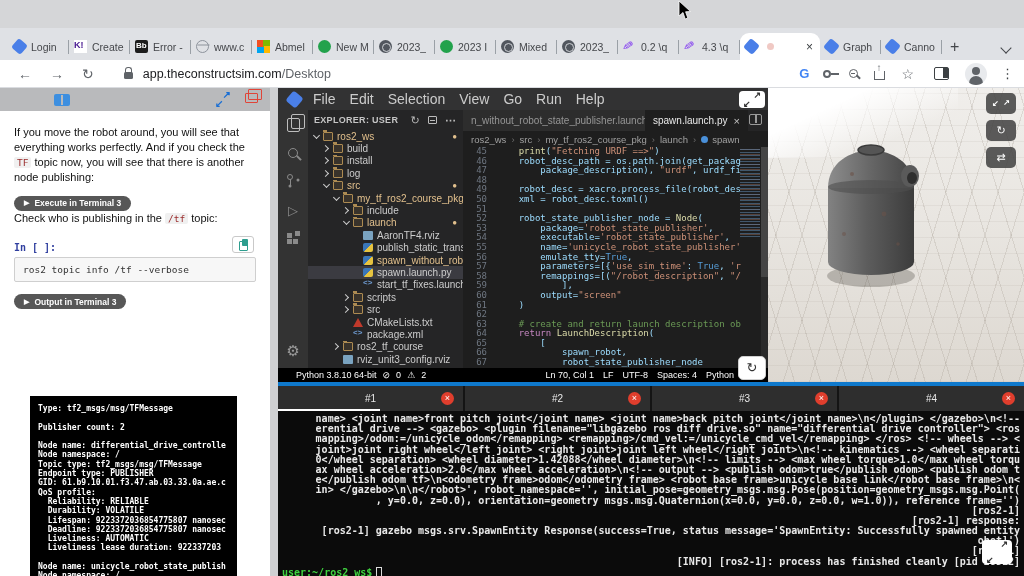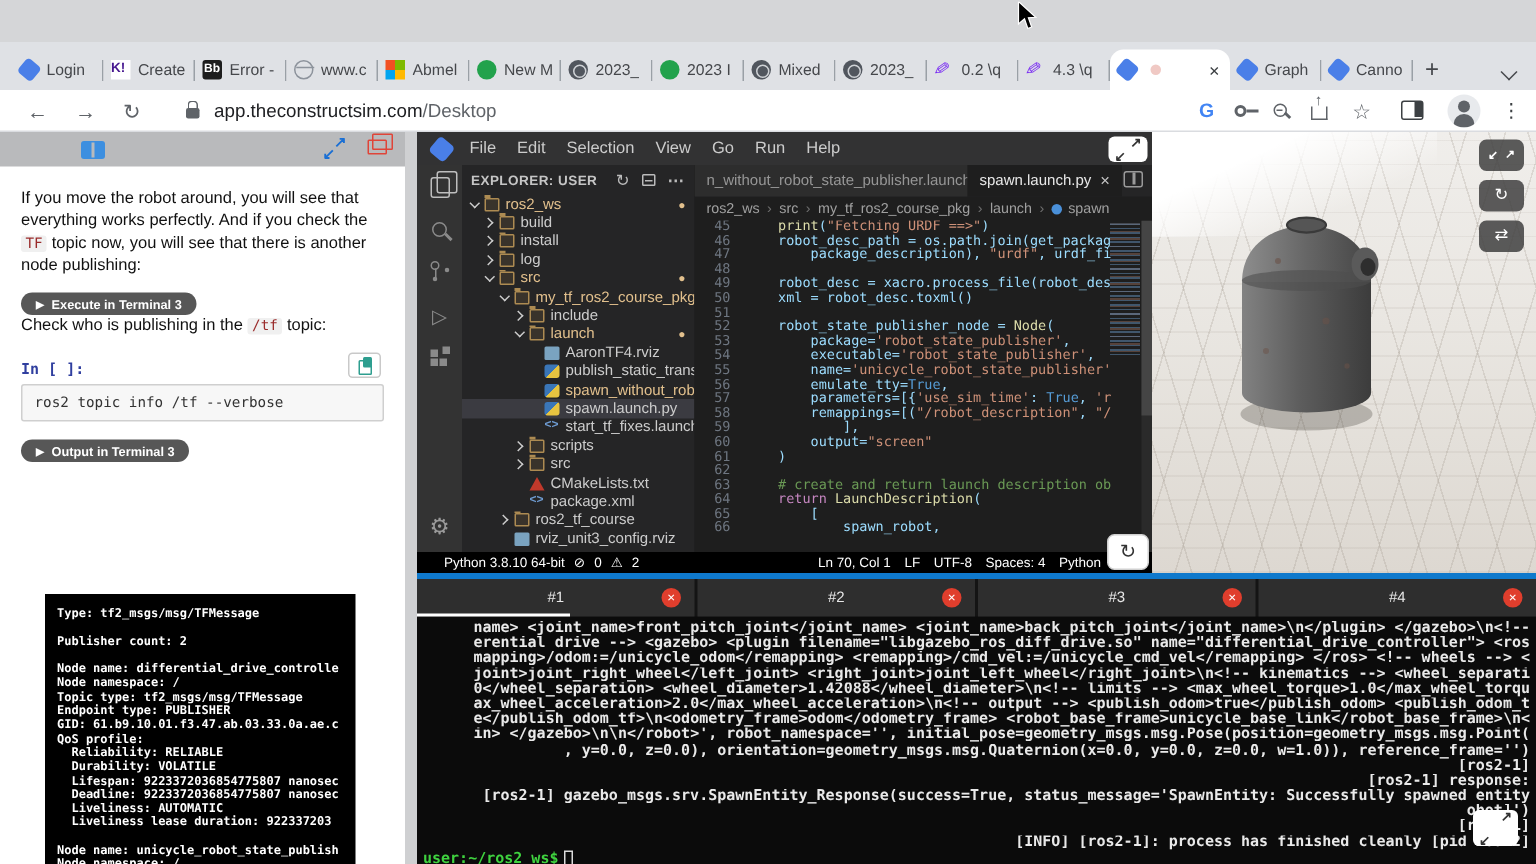--- a/index.html
+++ b/index.html
@@ -82,21 +82,21 @@
   .copy-btn::before{content:"";position:absolute;left:6px;top:4px;width:7px;height:8px;border:1.5px solid #2e9e8f;border-radius:1px;}
   .copy-btn::after{content:"";position:absolute;left:9px;top:2px;width:6px;height:7px;background:#2e9e8f;border-radius:1px;}
   .code-cell{border:1px solid #cfcfcf;background:#f7f7f7;border-radius:2px;padding:6px 8px;font-size:9.5px;color:#333;margin-bottom:12px;}
   #nb-output{position:absolute;left:30px;top:308px;width:207px;height:268px;background:#000;padding:8px 8px;overflow:hidden;}
   .outl{font-family:"DejaVu Sans Mono",monospace;font-size:8px;font-weight:bold;line-height:9.3px;height:9.3px;color:#fff;white-space:pre;overflow:hidden;}
 
   
   #ide{position:absolute;left:278px;top:88px;width:490px;height:294px;background:#1e1e1e;}
   #ide-menubar{height:22px;background:#323233;display:flex;align-items:center;color:#cccccc;}
   .ide-logo{width:13px;height:13px;background:#4a7fe8;border-radius:3px;transform:rotate(40deg);margin:0 12px 0 10px;flex:0 0 13px;}
-  .menu-item{font-size:11px;margin-right:14px;}
+  .menu-item{font-size:14px;margin-right:14px;}
   .ide-expand{position:absolute;right:3px;top:3px;width:26px;height:17px;background:#fff;border-radius:4px;z-index:5;}
   .ide-expand i,.term-expand i{position:absolute;font-style:normal;font-size:9px;color:#333;font-weight:bold;}
   .ide-expand i:first-child,.term-expand i:first-child{right:4px;top:-1px;}
   .ide-expand i:last-child,.term-expand i:last-child{left:4px;bottom:-1px;}
   #ide-main{display:flex;height:258px;}
   #activity-bar{width:30px;background:#333333;display:flex;flex-direction:column;align-items:center;padding-top:8px;position:relative;}
   .act-ic{margin-bottom:16px;opacity:.85;}
   .files-ic{width:13px;height:14px;border:1.6px solid #d7d7d7;border-radius:2px;position:relative;background:#333;}
   .files-ic::before{content:"";position:absolute;left:3px;top:-5px;width:12px;height:13px;border:1.6px solid #d7d7d7;border-radius:2px;}
   .search-ic{width:10px;height:10px;border:1.7px solid #9a9a9a;border-radius:50%;position:relative;}
@@ -585,20 +585,21 @@
             <div class="cl"><span class="ln">57</span><span class="ct">        parameters=[{<span class="tok-str">'use_sim_time'</span>: <span class="tok-bool">True</span>, <span class="tok-str">'r</span></span></div>
             <div class="cl"><span class="ln">58</span><span class="ct">        remappings=[(<span class="tok-str">"/robot_description"</span>, <span class="tok-str">"/</span></span></div>
             <div class="cl"><span class="ln">59</span><span class="ct">            ],</span></div>
             <div class="cl"><span class="ln">60</span><span class="ct">        output=<span class="tok-str">"screen"</span></span></div>
             <div class="cl"><span class="ln">61</span><span class="ct">    )</span></div>
             <div class="cl"><span class="ln">62</span><span class="ct"></span></div>
             <div class="cl"><span class="ln">63</span><span class="ct"><span class="tok-com">    # create and return launch description ob</span></span></div>
             <div class="cl"><span class="ln">64</span><span class="ct">    <span class="tok-kw">return</span> <span class="tok-fn">LaunchDescription</span>(</span></div>
             <div class="cl"><span class="ln">65</span><span class="ct">        [</span></div>
             <div class="cl"><span class="ln">66</span><span class="ct">            spawn_robot,</span></div>
+            <div class="cl"><span class="ln">67</span><span class="ct">            robot_state_publisher_node</span></div>
           </div>
         <div id="minimap"></div>
         <div id="ed-scroll">
             <div id="ed-thumb"></div>
           </div>
       </div>
     </div>
   </div>
 
   <div id="ide-statusbar">

